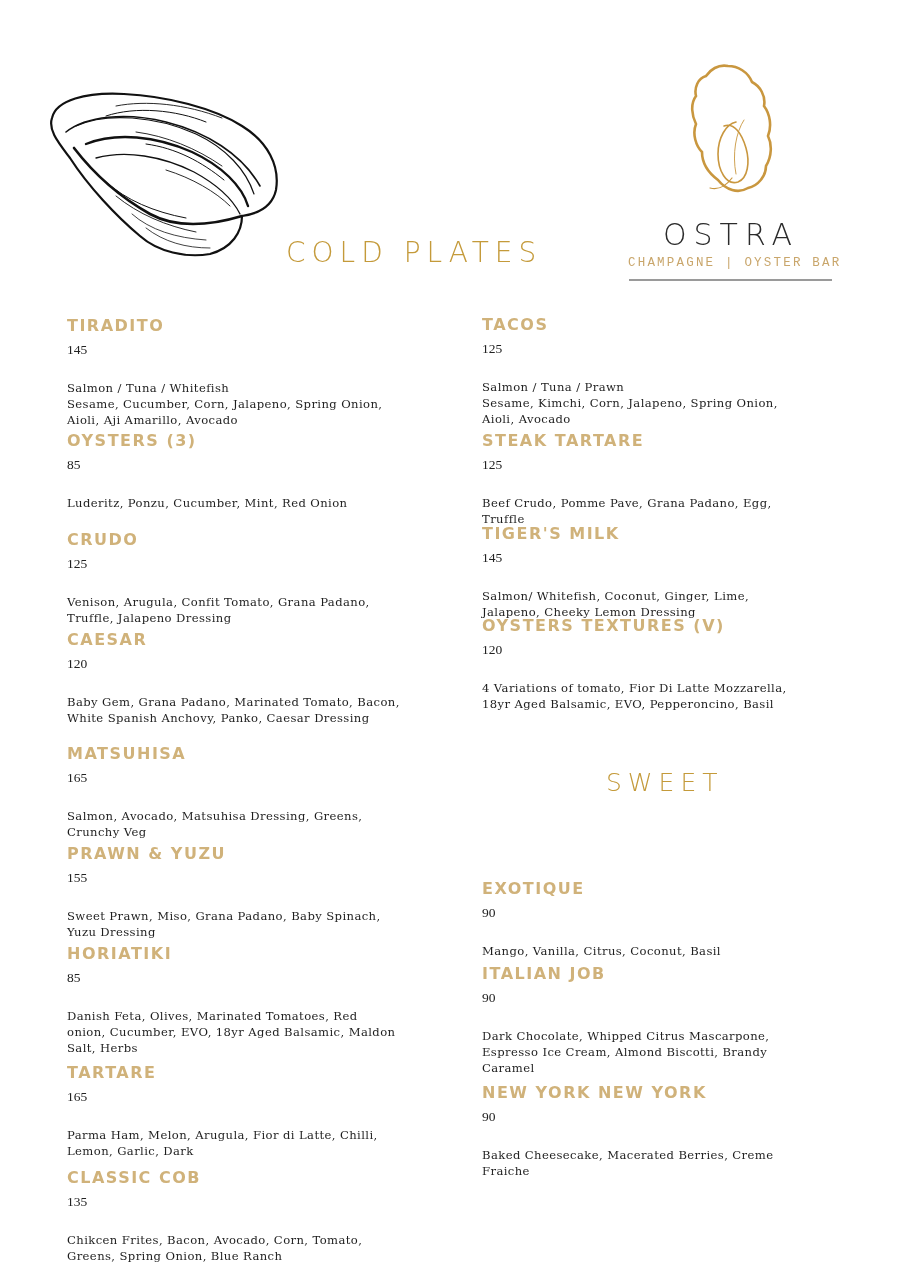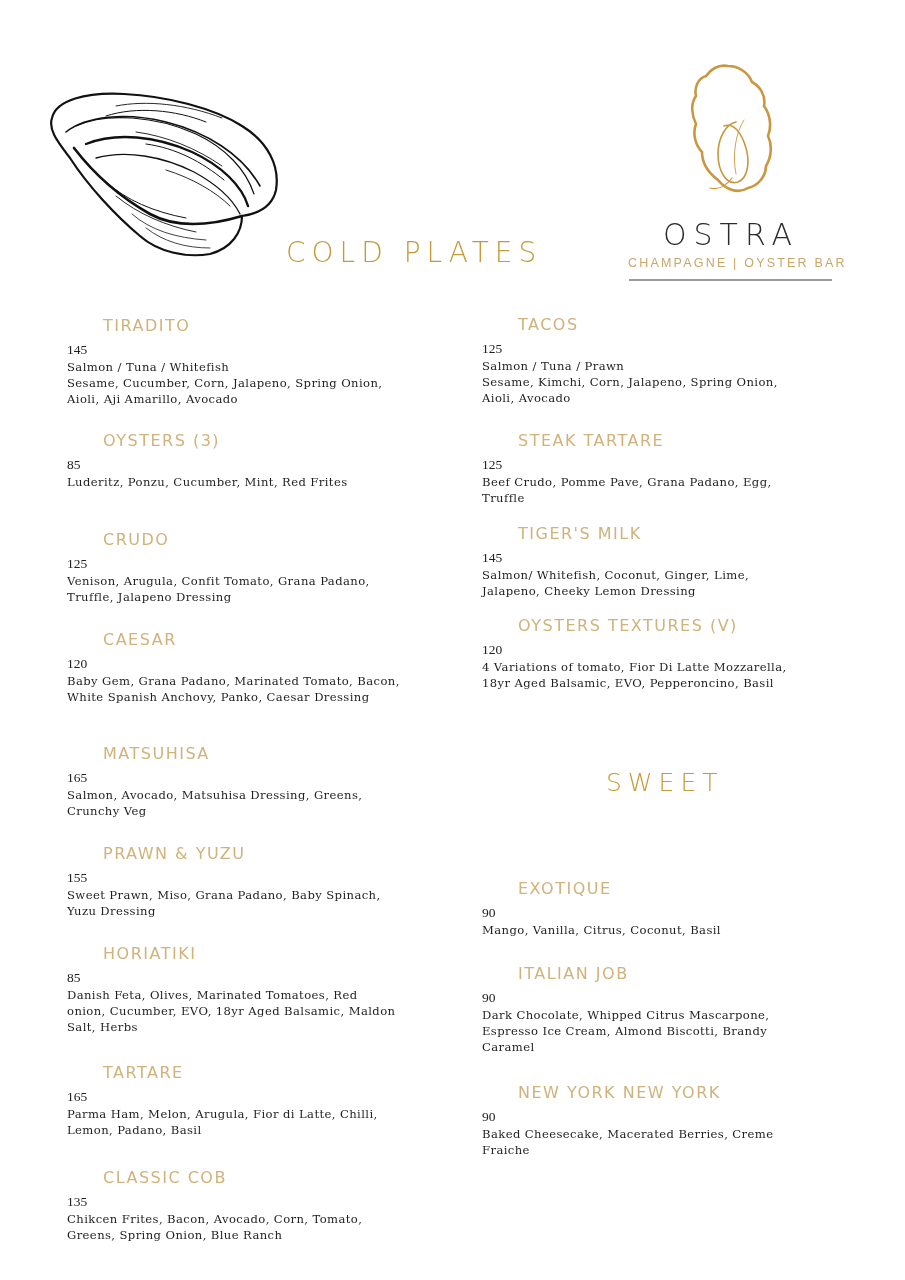--- a/index.html
+++ b/index.html
@@ -2,29 +2,29 @@
 <html><head>
 <meta charset="utf-8">
 <style>
   html, body { margin:0; padding:0; background:#ffffff; }
   body { width:905px; height:1280px; position:relative; overflow:hidden; font-family:"DejaVu Serif", serif; }
   .abs { position:absolute; }
   .oyster-illus { left:46px; top:86px; width:236px; height:172px; }
   .logo { left:628px; top:62px; width:206px; height:222px; }
   .logo-mark { position:absolute; left:60px; top:0; width:86px; height:136px; }
   .logo-word { position:absolute; left:0; width:206px; top:156px; text-align:center; font-family:"DejaVu Sans", sans-serif; font-weight:200; font-size:30px; letter-spacing:7px; color:#2b2b2b; line-height:34px; }
-  .logo-tag { position:absolute; left:0; width:206px; top:193px; text-align:center; font-family:Liberation Sans, sans-serif; font-size:12.5px; letter-spacing:2.2px; color:#c9a66b; line-height:16px; white-space:nowrap; }
+  .logo-tag { position:absolute; left:0; width:206px; top:193px; text-align:center; font-family:Liberation Mono, monospace; font-size:12.5px; letter-spacing:2.2px; color:#c9a66b; line-height:16px; white-space:nowrap; }
   .logo-rule { position:absolute; left:1px; top:217px; width:203px; height:1.5px; background:#9a9a9a; }
   .section-title { font-family:"DejaVu Sans", sans-serif; font-weight:200; color:#c49a3a; letter-spacing:6px; white-space:nowrap; }
   .title-cold { left:286px; top:232px; font-size:28px; line-height:42px; }
   .title-sweet { left:606px; top:768px; font-size:25px; line-height:30px; }
   .item { position:absolute; width:360px; }
-  .item-name { font-family:"DejaVu Sans", sans-serif; font-weight:400; font-size:16px; line-height:20px; color:#d0b27a; letter-spacing:1.5px; white-space:nowrap;margin-left:36px; }
+  .item-name { font-family:"DejaVu Sans", sans-serif; font-weight:700; font-size:16px; line-height:20px; color:#d0b27a; letter-spacing:1.5px; white-space:nowrap; }
   .item-price { font-family:"Liberation Serif", serif; font-size:13.5px; line-height:16px; color:#222; margin-top:6px; }
-  .item-desc { font-family:"DejaVu Serif", serif; font-size:11.6px; line-height:16px; color:#1e1e1e; margin-top:1px; white-space:pre-line; letter-spacing:0.4px; }
+  .item-desc { font-family:"DejaVu Serif", serif; font-size:11.6px; line-height:16px; color:#1e1e1e; margin-top:22px; white-space:pre-line; letter-spacing:0.4px; }
 </style>
 </head>
 <body>
 
 <div class="abs oyster-illus">
   <svg width="236" height="172" viewBox="0 0 236 172" fill="none" stroke="#111" stroke-linecap="round">
     <path d="M6 32 C10 14 40 6 78 8 C120 10 168 22 196 40 C222 56 234 80 230 104 C226 122 210 128 196 130 C196 146 186 162 164 168 C140 172 112 166 94 150 C70 130 42 100 24 72 C12 56 2 44 6 32 Z" stroke-width="2.2"></path>
     <path d="M20 46 C40 30 80 26 120 36 C160 46 196 68 214 100" stroke-width="1.6"></path>
     <path d="M30 40 C60 26 110 30 150 48 C180 62 200 84 208 108" stroke-width="1.2"></path>
     <path d="M40 58 C70 46 110 50 146 66 C176 80 196 100 202 120" stroke-width="2.4"></path>
@@ -61,21 +61,21 @@
 <div class="item" style="left:67px;top:316px;">
   <div class="item-name">TIRADITO</div>
   <div class="item-price">145</div>
   <div class="item-desc">Salmon / Tuna / Whitefish
 Sesame, Cucumber, Corn, Jalapeno, Spring Onion,
 Aioli, Aji Amarillo, Avocado</div>
 </div>
 <div class="item" style="left:67px;top:431px;">
   <div class="item-name">OYSTERS (3)</div>
   <div class="item-price">85</div>
-  <div class="item-desc">Luderitz, Ponzu, Cucumber, Mint, Red Frites</div>
+  <div class="item-desc">Luderitz, Ponzu, Cucumber, Mint, Red Onion</div>
 </div>
 <div class="item" style="left:67px;top:530px;">
   <div class="item-name">CRUDO</div>
   <div class="item-price">125</div>
   <div class="item-desc">Venison, Arugula, Confit Tomato, Grana Padano,
 Truffle, Jalapeno Dressing</div>
 </div>
 <div class="item" style="left:67px;top:630px;">
   <div class="item-name">CAESAR</div>
   <div class="item-price">120</div>
@@ -98,21 +98,21 @@
   <div class="item-name">HORIATIKI</div>
   <div class="item-price">85</div>
   <div class="item-desc">Danish Feta, Olives, Marinated Tomatoes, Red
 onion, Cucumber, EVO, 18yr Aged Balsamic, Maldon
 Salt, Herbs</div>
 </div>
 <div class="item" style="left:67px;top:1063px;">
   <div class="item-name">TARTARE</div>
   <div class="item-price">165</div>
   <div class="item-desc">Parma Ham, Melon, Arugula, Fior di Latte, Chilli,
-Lemon, Padano, Basil</div>
+Lemon, Garlic, Dark</div>
 </div>
 <div class="item" style="left:67px;top:1168px;">
   <div class="item-name">CLASSIC COB</div>
   <div class="item-price">135</div>
   <div class="item-desc">Chikcen Frites, Bacon, Avocado, Corn, Tomato,
 Greens, Spring Onion, Blue Ranch</div>
 </div>
 
 <div class="item" style="left:482px;top:315px;">
   <div class="item-name">TACOS</div>

